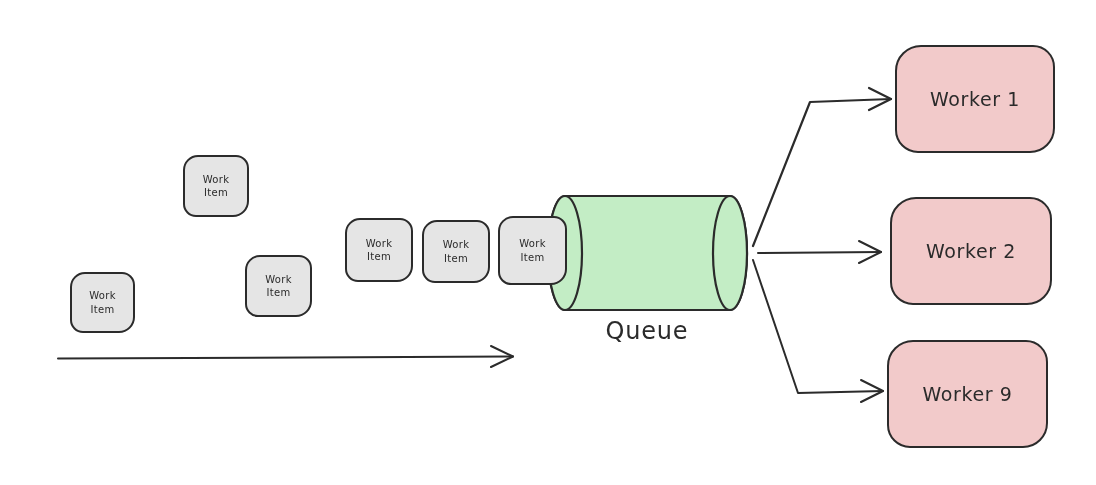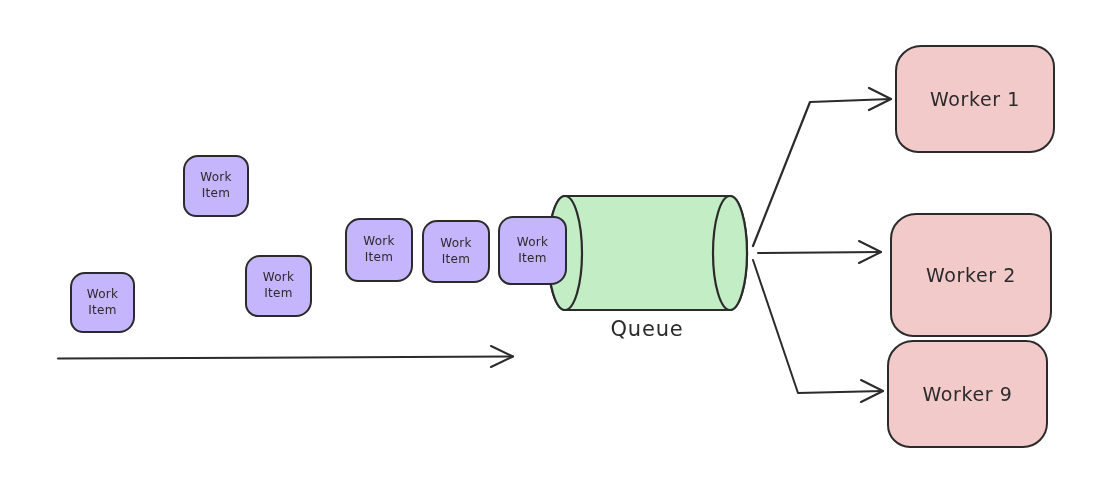--- a/index.html
+++ b/index.html
@@ -21,49 +21,49 @@
     position: absolute;
     box-sizing: border-box;
     display: flex;
     flex-direction: column;
     align-items: center;
     justify-content: center;
     text-align: center;
     border: 2.5px solid #2b2b2b;
   }
   .work-item {
-    background: #c4b5fd;
-    font-size: 12px;
+    background: #e5e5e5;
+    font-size: 10px;
     line-height: 1.32;
     border-radius: 15px 13px 16px 13px;
     letter-spacing: 0.3px;
   }
   .worker {
     background: #f2caca;
     font-size: 19px;
     letter-spacing: 0.6px;
     border-radius: 26px 22px 25px 23px;
   }
   .queue-label {
     position: absolute;
     left: 592px; top: 317px;
     width: 110px;
     text-align: center;
-    font-size: 21px;
+    font-size: 24px;
     letter-spacing: 0.8px;
   }
   
   .wi-1 { left: 70px;  top: 272px; width: 65px; height: 61px; }
   .wi-2 { left: 183px; top: 155px; width: 66px; height: 62px; }
   .wi-3 { left: 245px; top: 255px; width: 67px; height: 62px; }
   .wi-4 { left: 345px; top: 218px; width: 68px; height: 64px; }
   .wi-5 { left: 422px; top: 220px; width: 68px; height: 63px; }
   .wi-6 { left: 498px; top: 216px; width: 69px; height: 69px; z-index: 3; }
   .wk-1 { left: 895px; top: 45px;  width: 160px; height: 108px; }
-  .wk-2 { left: 890px; top: 213px; width: 162px; height: 124px; }
+  .wk-2 { left: 890px; top: 197px; width: 162px; height: 108px; }
   .wk-3 { left: 887px; top: 340px; width: 161px; height: 108px; }
 </style>
 </head>
 <body>
 
 <div class="canvas">
 
   <svg class="layer-svg" viewBox="0 0 1096 485">
 
     <g fill="none" stroke="#2b2b2b" stroke-width="2" stroke-linecap="round" stroke-linejoin="round">

